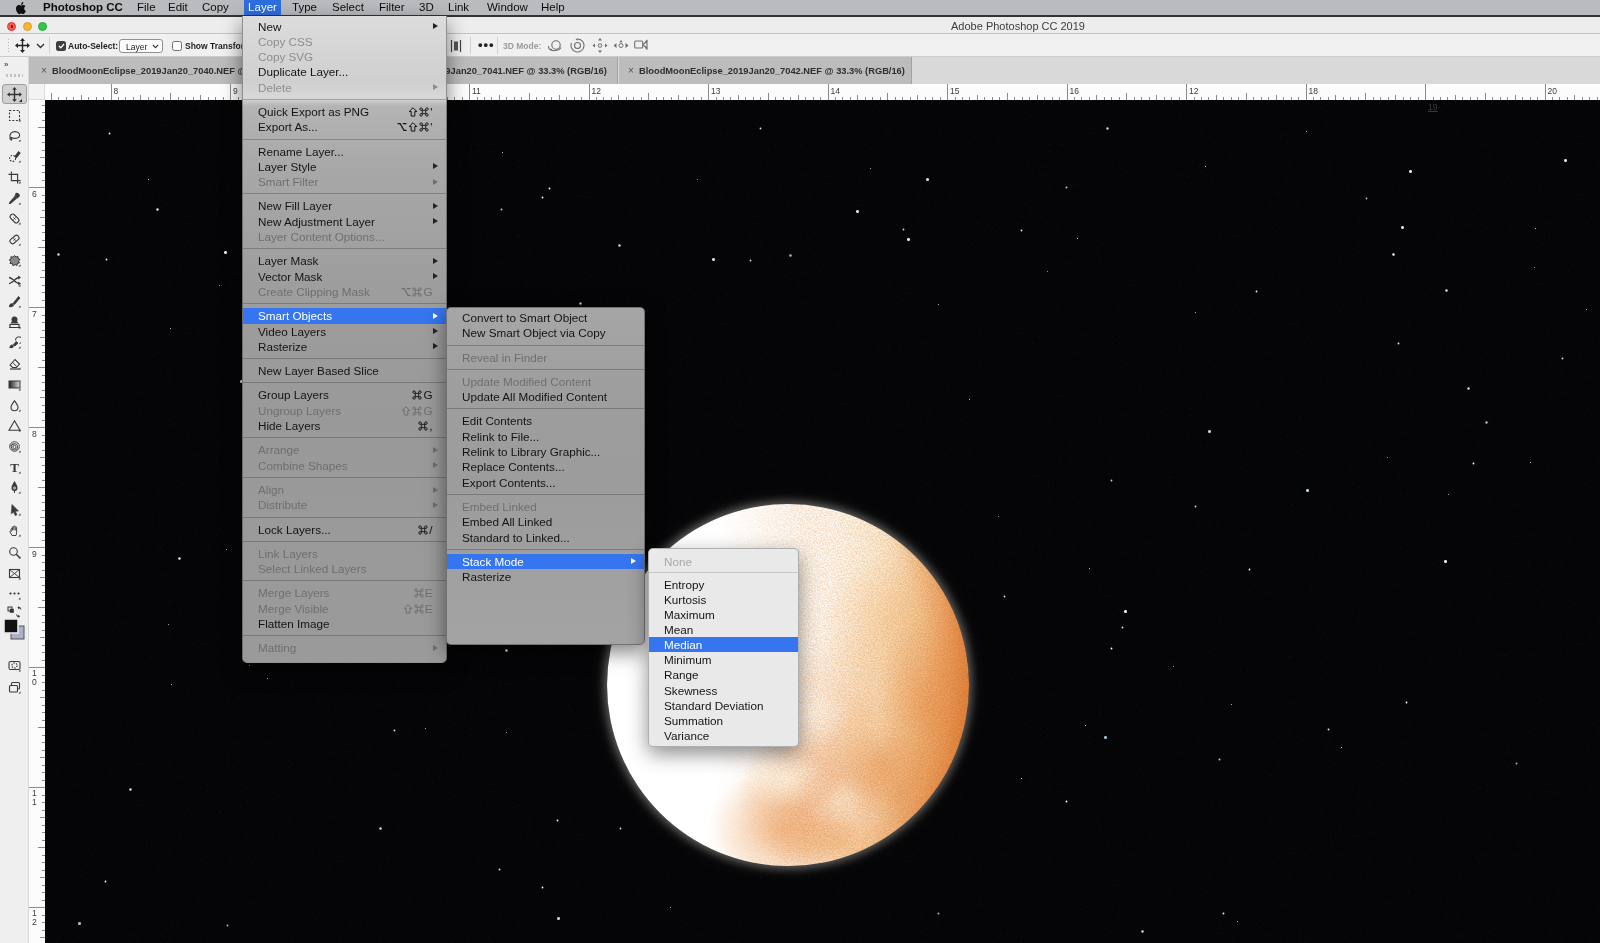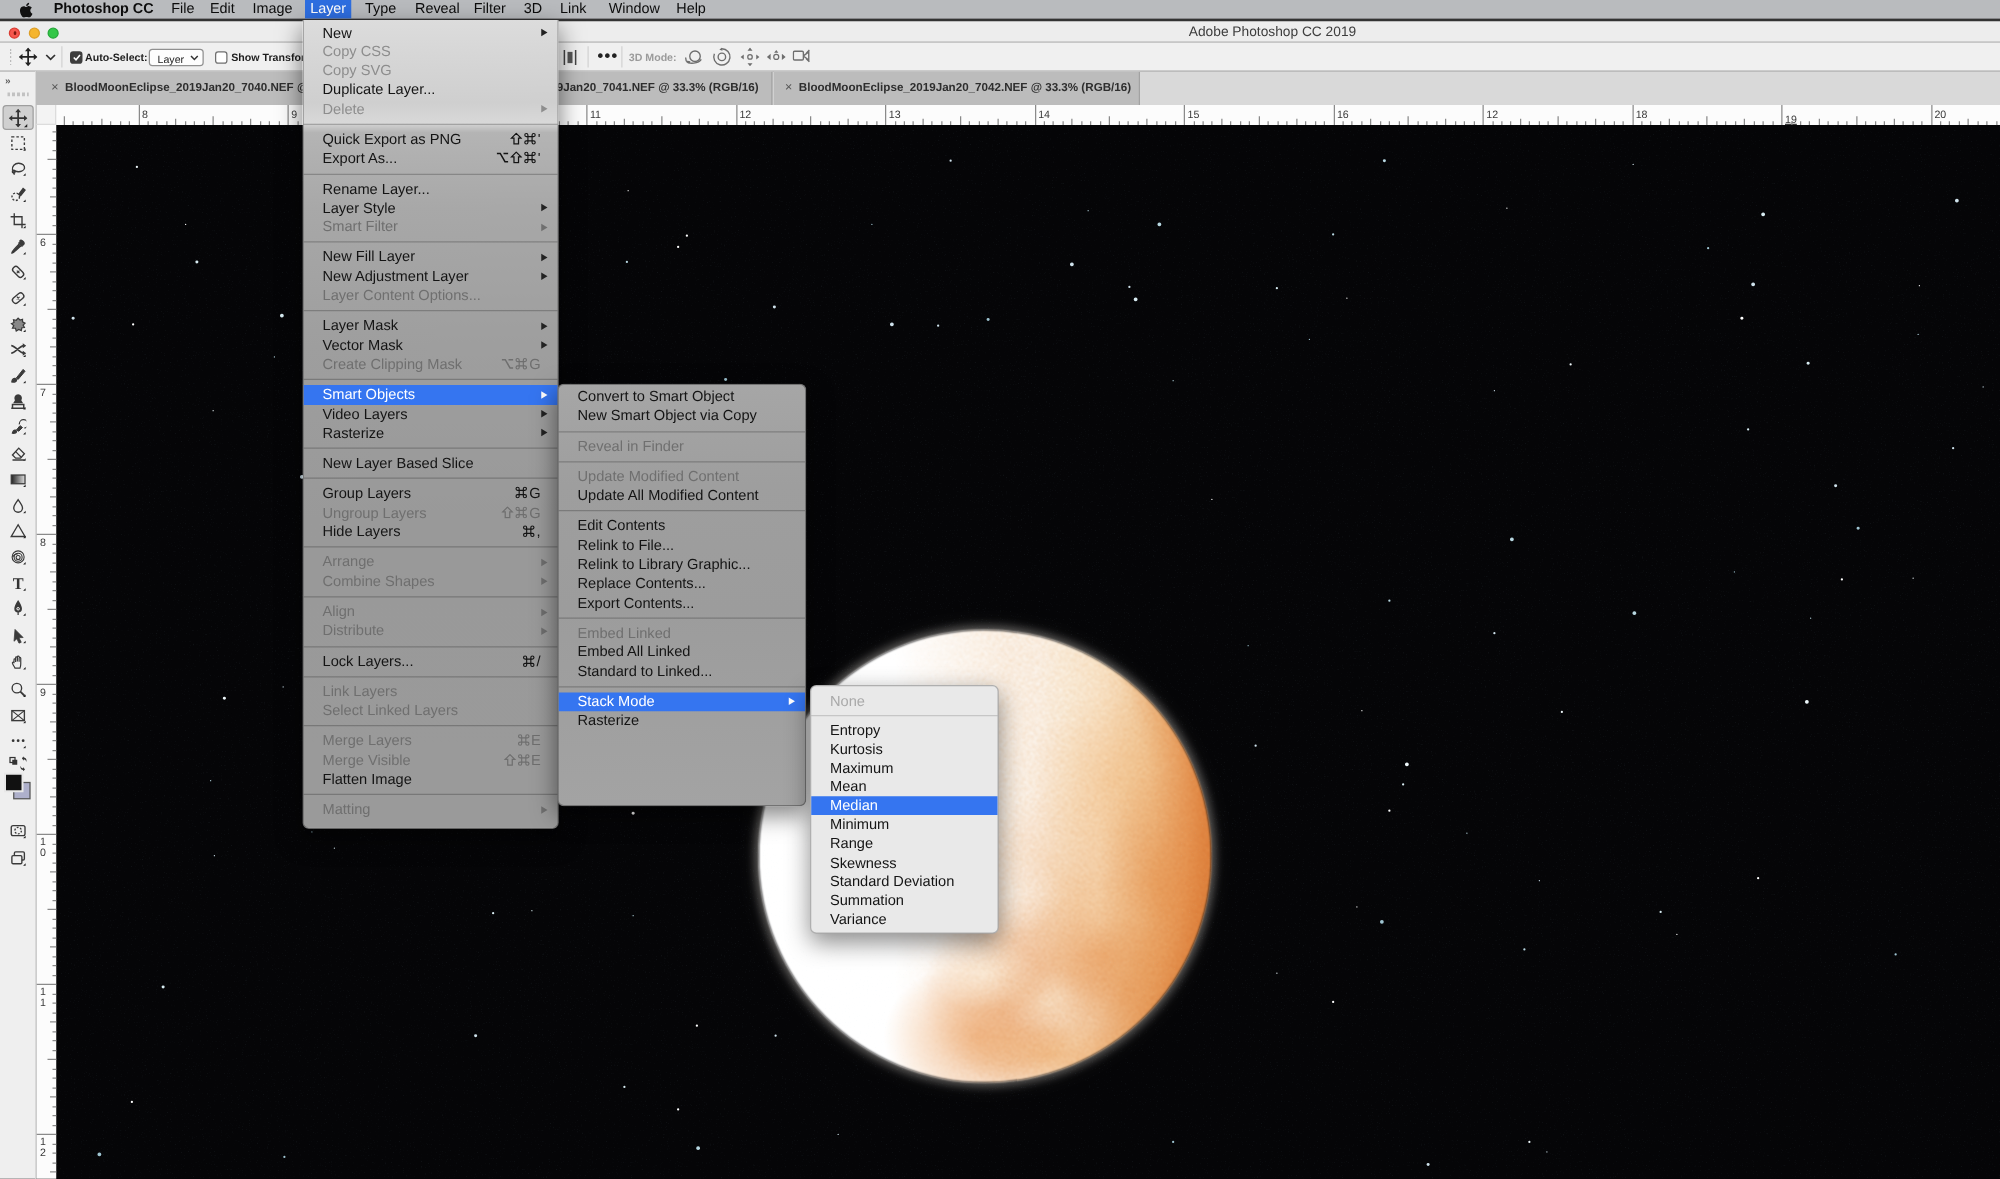--- a/index.html
+++ b/index.html
@@ -292,21 +292,21 @@
     <div class="tick" style="left:1327.8px;top:13px;width:1px;height:3px;"></div>
     <div class="tick" style="left:1335.2px;top:9px;width:1px;height:7px;"></div>
     <div class="tick" style="left:1342.7px;top:13px;width:1px;height:3px;"></div>
     <div class="tick" style="left:1350.2px;top:13px;width:1px;height:3px;"></div>
     <div class="tick" style="left:1357.7px;top:13px;width:1px;height:3px;"></div>
     <div class="tick" style="left:1365.1px;top:11px;width:1px;height:5px;"></div>
     <div class="tick" style="left:1372.6px;top:13px;width:1px;height:3px;"></div>
     <div class="tick" style="left:1380.1px;top:13px;width:1px;height:3px;"></div>
     <div class="tick" style="left:1387.5px;top:13px;width:1px;height:3px;"></div>
     <div class="tick" style="left:1395.0px;top:0;width:1px;height:16px;"></div>
-    <div class="rnum" style="left:1398.0px;top:6px;text-decoration:underline;">19</div>
+    <div class="rnum" style="left:1398.0px;top:18px;text-decoration:underline;">19</div>
     <div class="tick" style="left:1402.5px;top:13px;width:1px;height:3px;"></div>
     <div class="tick" style="left:1409.9px;top:13px;width:1px;height:3px;"></div>
     <div class="tick" style="left:1417.4px;top:13px;width:1px;height:3px;"></div>
     <div class="tick" style="left:1424.9px;top:11px;width:1px;height:5px;"></div>
     <div class="tick" style="left:1432.3px;top:13px;width:1px;height:3px;"></div>
     <div class="tick" style="left:1439.8px;top:13px;width:1px;height:3px;"></div>
     <div class="tick" style="left:1447.3px;top:13px;width:1px;height:3px;"></div>
     <div class="tick" style="left:1454.8px;top:9px;width:1px;height:7px;"></div>
     <div class="tick" style="left:1462.2px;top:13px;width:1px;height:3px;"></div>
     <div class="tick" style="left:1469.7px;top:13px;width:1px;height:3px;"></div>
@@ -669,24 +669,24 @@
     <div class="tab" style="left:590px; width:293px; padding:8px 0 0 9px; border-right:1px solid #a2a2a2;"><span class="x">×</span>&nbsp; BloodMoonEclipse_2019Jan20_7042.NEF @ 33.3% (RGB/16)</div>
   </div>
 
   <div id="menubar">
     <svg style="position:absolute;left:16px;top:2px" width="11" height="12" viewBox="0 0 11 12">
         <path fill="#111" d="M8.2 6.4c0-1.5 1.2-2.2 1.3-2.3-.7-1-1.8-1.2-2.2-1.2-.9-.1-1.8.6-2.3.6-.5 0-1.2-.6-2-.6-1 0-2 .6-2.5 1.5-1.1 1.9-.3 4.7.8 6.2.5.7 1.1 1.6 1.9 1.5.8 0 1.1-.5 2-.5s1.2.5 2 .5c.8 0 1.4-.7 1.9-1.5.6-.8.8-1.6.8-1.7 0 0-1.6-.6-1.7-2.5zM6.7 2c.4-.5.7-1.2.6-1.9-.6 0-1.3.4-1.7.9-.4.4-.7 1.1-.6 1.8.7.1 1.3-.3 1.7-.8z"></path>
       </svg>
     <span style="left:43px; font-weight:bold;">Photoshop CC</span>
     <span style="left:137px;">File</span>
     <span style="left:168px;">Edit</span>
-    <span style="left:202px;">Image</span>
+    <span style="left:202px;">Copy</span>
     <span id="mb-layer" style="left:244px; width:37px; text-align:center;">Layer</span>
     <span style="left:292px;">Type</span>
-    <span style="left:332px;">Reveal</span>
+    <span style="left:332px;">Select</span>
     <span style="left:379px;">Filter</span>
     <span style="left:419px;">3D</span>
     <span style="left:448px;">Link</span>
     <span style="left:487px;">Window</span>
     <span style="left:541px;">Help</span>
   </div>
   <div id="titlebar">
     <div class="tl" style="left:7px;  background:#f6574e; border:1px solid #da3c32;">
         <div style="position:absolute;left:2.5px;top:2.5px;width:2.5px;height:2.5px;border-radius:50%;background:#7d170f;"></div>
       </div>

